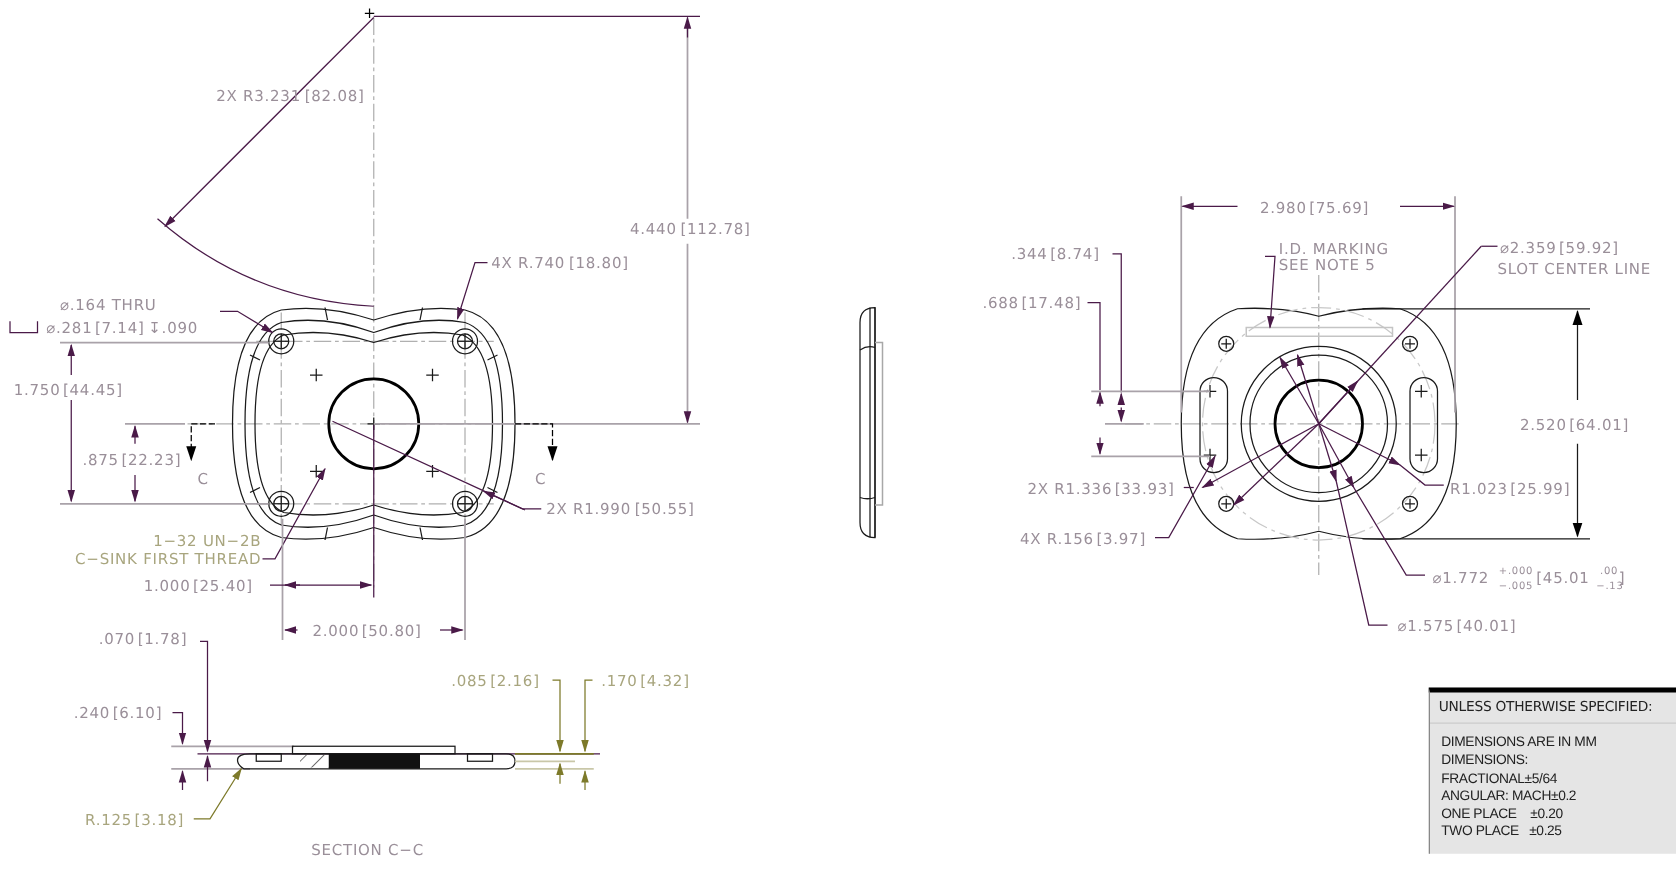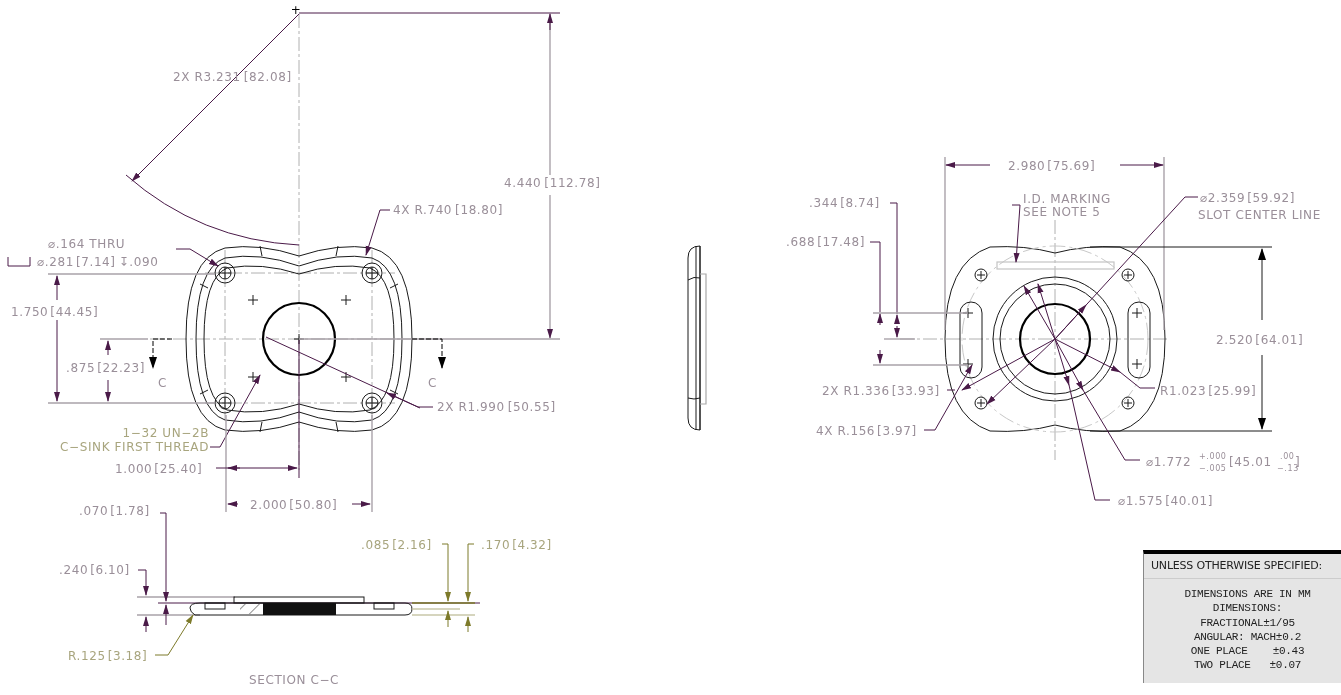--- a/index.html
+++ b/index.html
@@ -14,22 +14,22 @@
   .cl { stroke: #b0b0b0; fill: none; stroke-width: 1; stroke-dasharray: 14 3 3 3; }
   .ext { stroke: #a9a2a9; fill: none; stroke-width: 1.4; }
   .ldr { stroke: #4a1a48; fill: none; stroke-width: 1; }
   .ldro { stroke: #7d7a2a; fill: none; stroke-width: 1; }
   .exto { stroke: #c9c7a8; fill: none; stroke-width: 1.4; }
   .lite { stroke: #c4c4c4; fill: none; stroke-width: 1.2; }
   .notes-box { position: absolute; left: 1143px; top: 550px; width: 198px; height: 129px;
                border-left: 1px solid #888; border-top: 4px solid #000000; background: #e5e5e5; }
   .notes-head { font-family: "DejaVu Sans", sans-serif; font-size: 11px; color: #222;
                 padding: 5px 0 6px 7px; border-bottom: 1px solid #ccc; letter-spacing: -0.2px; }
-  .notes-body { font-family: Liberation Mono, monospace; font-size: 11px; color: #222;
-                padding: 8px 0 0 9px; line-height: 14.3px; letter-spacing: -0.3px; text-align: center; }
+  .notes-body { font-family: Liberation Sans, sans-serif; font-size: 11px; color: #222;
+                padding: 8px 0 0 9px; line-height: 14.3px; letter-spacing: -0.3px; }
   .notes-body div { white-space: pre; }
 </style>
 </head>
 <body>
 
 <svg width="1341" height="695" viewBox="0 0 1341 695" xmlns="http://www.w3.org/2000/svg">
   <defs>
     <marker id="ah" markerWidth="10" markerHeight="8" refX="9" refY="4" orient="auto" markerUnits="userSpaceOnUse">
       <path d="M0,1 L10,4 L0,7 Z" fill="#4a1a48"></path>
     </marker>
@@ -293,18 +293,18 @@
     <text class="dim" x="1295" y="466">]</text>
     <text class="dim" x="1118" y="505"><tspan>⌀1.575</tspan><tspan dx="2">[40.01]</tspan></text>
   </g>
 </svg>
 
 <div class="notes-box">
   <div class="notes-head">UNLESS OTHERWISE SPECIFIED:</div>
   <div class="notes-body">
     <div>DIMENSIONS ARE IN MM</div>
     <div>DIMENSIONS:</div>
-    <div>FRACTIONAL±1/95</div>
+    <div>FRACTIONAL±5/64</div>
     <div>ANGULAR: MACH±0.2</div>
-    <div>ONE PLACE    ±0.43</div>
-    <div>TWO PLACE   ±0.07</div>
+    <div>ONE PLACE    ±0.20</div>
+    <div>TWO PLACE   ±0.25</div>
   </div>
 </div>
 
 </body></html>

